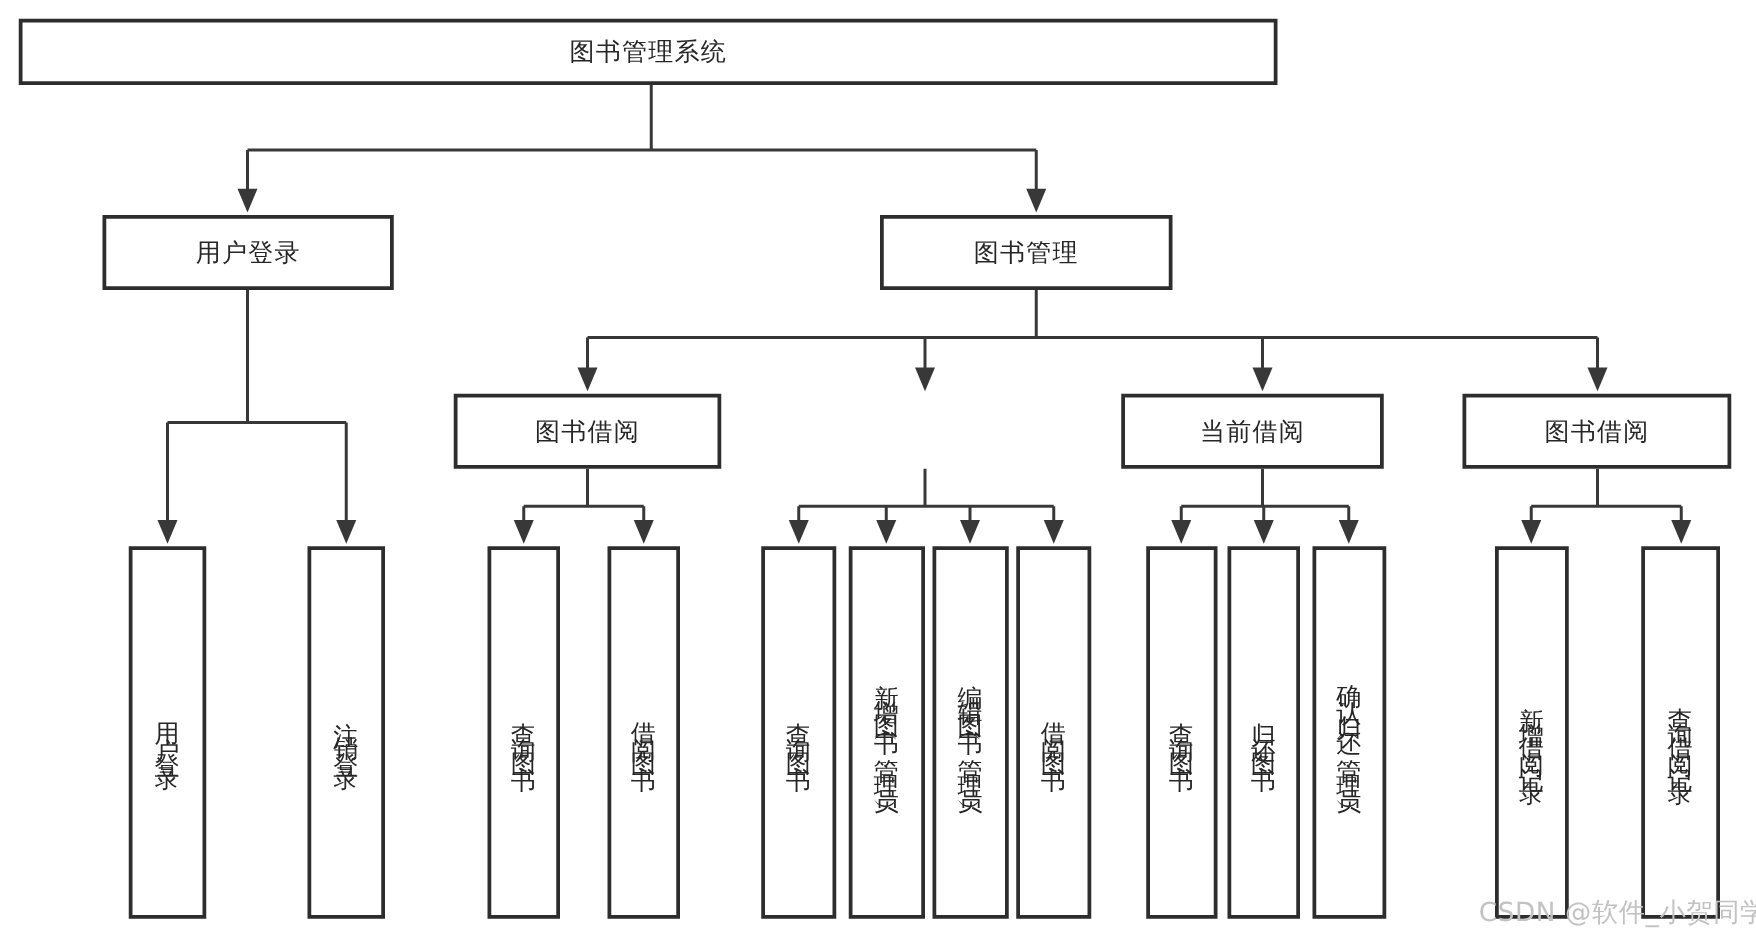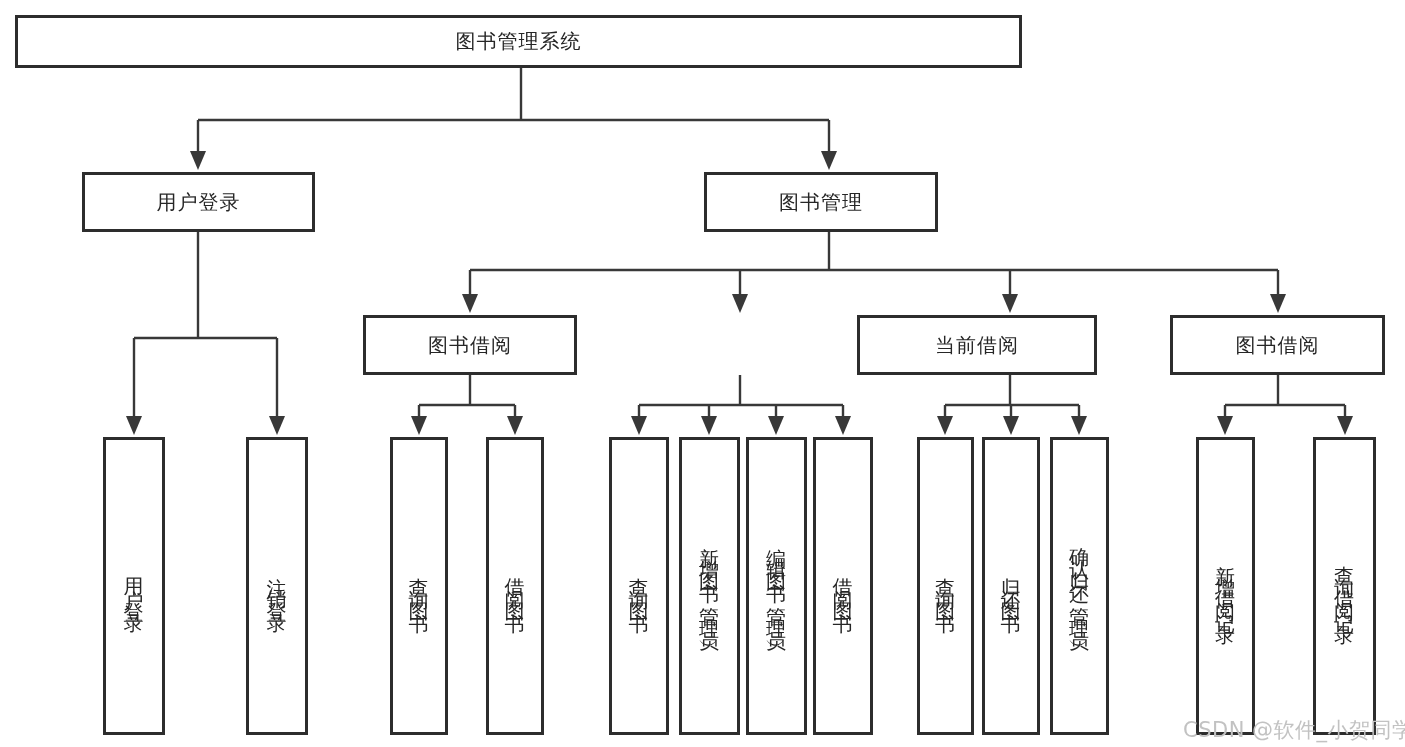--- a/index.html
+++ b/index.html
@@ -92,21 +92,21 @@
   <div class="box hbox" style="left: 82px; top: 172px; width: 233px; height: 60px; border-color: rgb(45, 45, 45); color: rgb(38, 38, 38);">
     <span>用户登录</span>
   </div>
   <div class="box hbox" style="left: 704px; top: 172px; width: 234px; height: 60px; border-color: rgb(45, 45, 45); color: rgb(38, 38, 38);">
     <span>图书管理</span>
   </div>
 
   <div class="box hbox" style="left: 363px; top: 315px; width: 214px; height: 60px; border-color: rgb(45, 45, 45); color: rgb(38, 38, 38);">
     <span>图书借阅</span>
   </div>
-  <div class="box hbox" style="left: 857px; top: 315px; width: 240px; height: 60px; border-color: rgb(45, 45, 45); color: rgb(38, 38, 38);">
+  <div class="box hbox" style="left: 897px; top: 315px; width: 210px; height: 60px; border-color: rgb(45, 45, 45); color: rgb(38, 38, 38);">
     <span>当前借阅</span>
   </div>
   <div class="box hbox" style="left: 1170px; top: 315px; width: 215px; height: 60px; border-color: rgb(45, 45, 45); color: rgb(38, 38, 38);">
     <span>图书借阅</span>
   </div>
 
   <div class="box" style="left: 103px; top: 437px; width: 62px; height: 298px; border-color: rgb(45, 45, 45); color: rgb(38, 38, 38);">
     <span class="vtext">用户登录</span>
   </div>
   <div class="box" style="left: 246px; top: 437px; width: 62px; height: 298px; border-color: rgb(45, 45, 45); color: rgb(38, 38, 38);">

